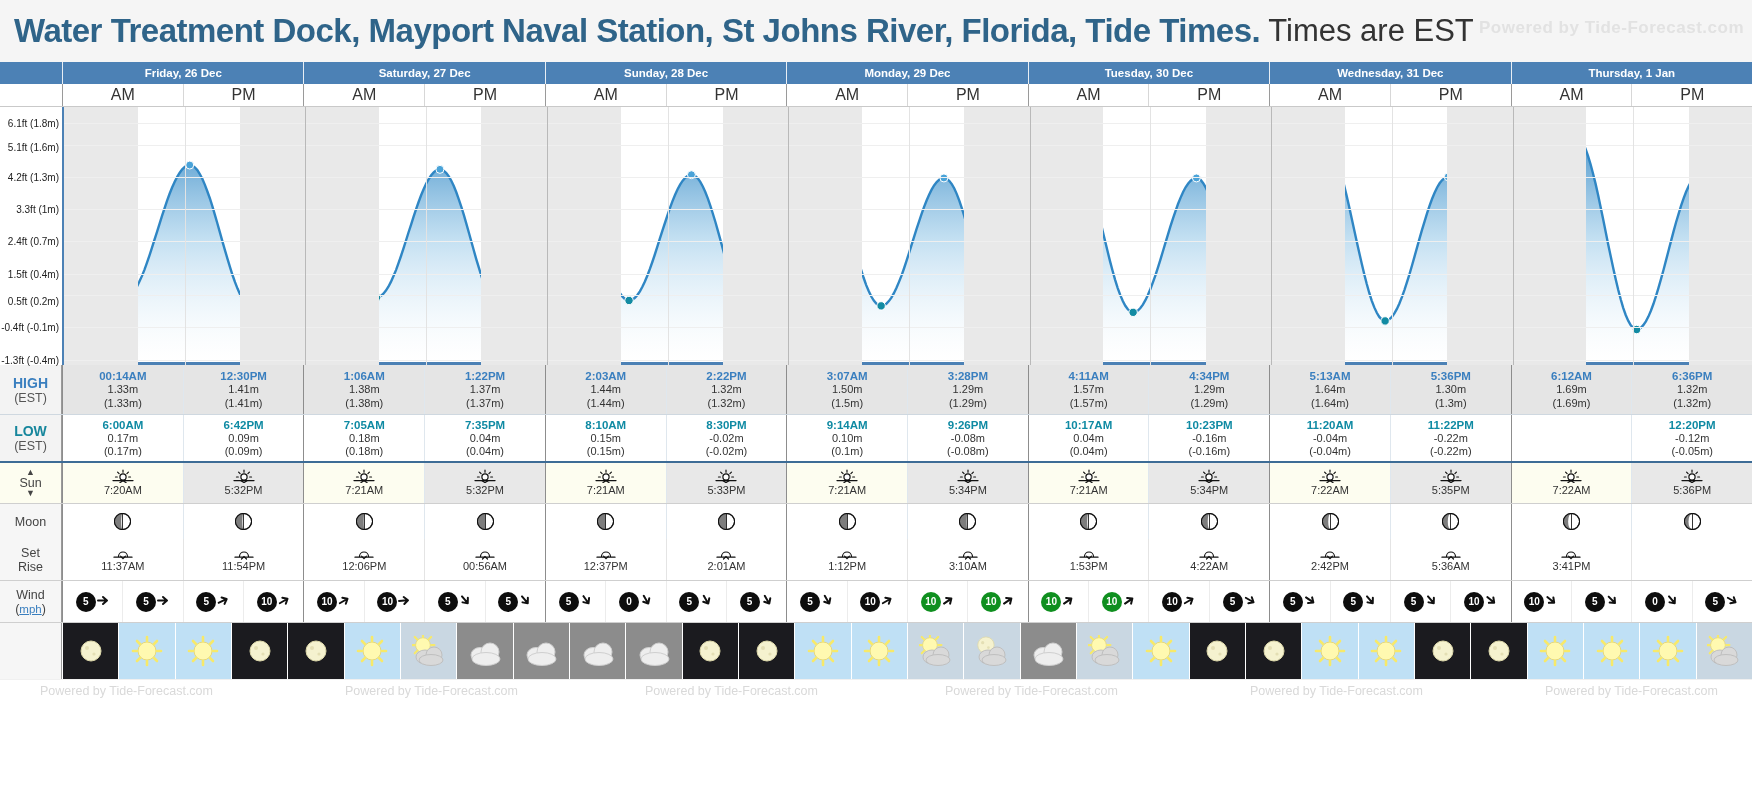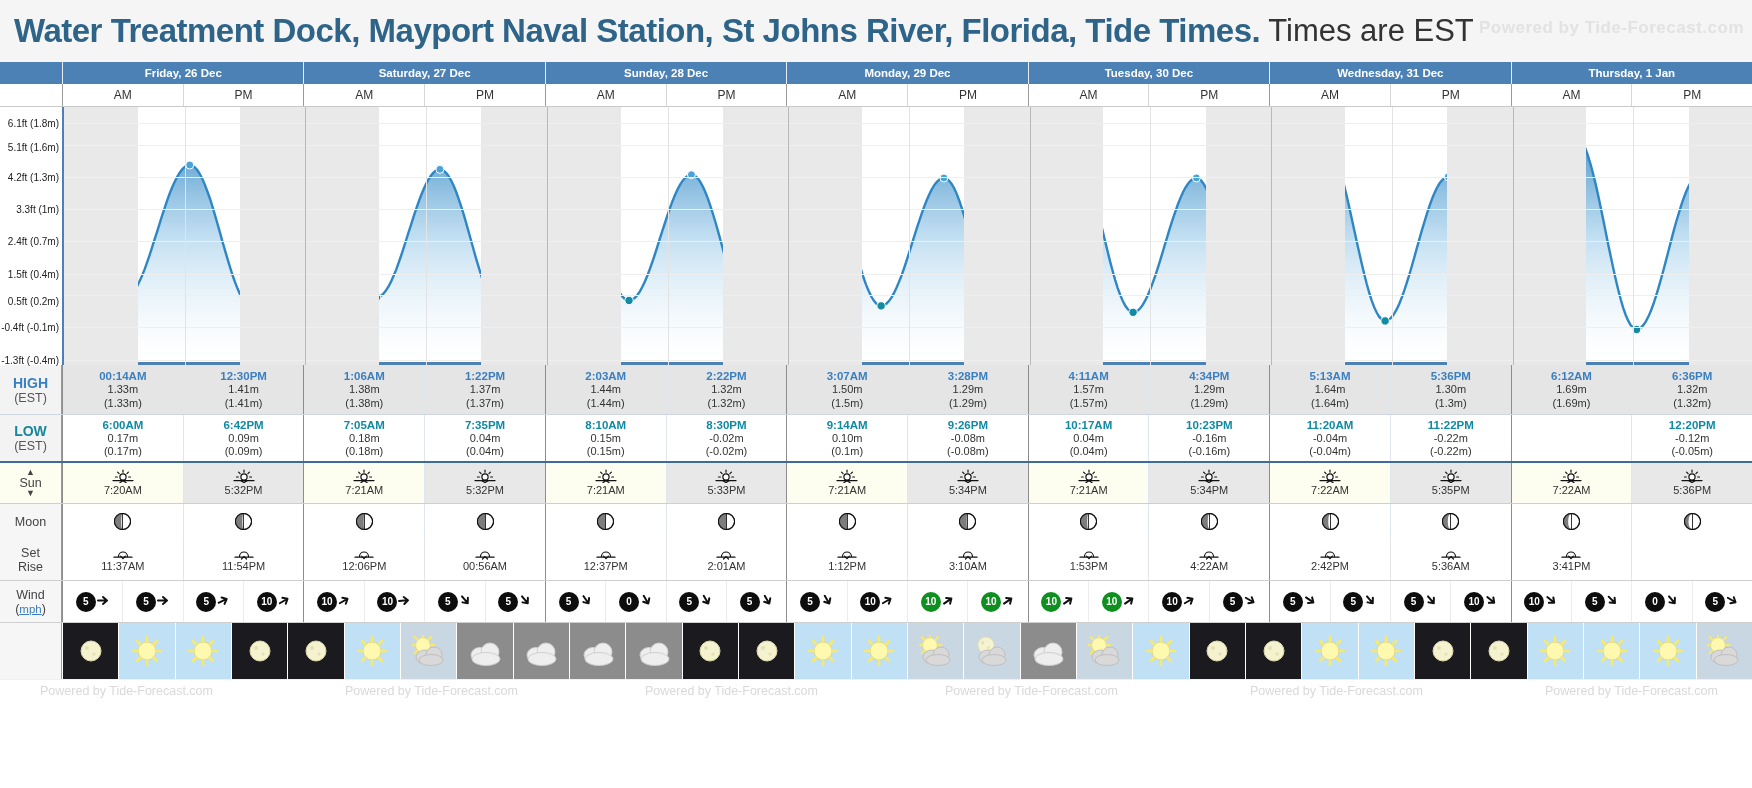--- a/index.html
+++ b/index.html
@@ -41,21 +41,21 @@
   .dayhead .day {
     flex:1 1 0; background:#4c81b5; color:#fff;
     font-size:11.5px; font-weight:bold;
     display:flex; align-items:center; justify-content:center;
     border-left:1px solid #e8eef4;
   }
 
   .ampmrow { display:flex; height:23px; background:#fff; border-bottom:1px solid #c9c9c9;}
   .ampmrow .axis-col { background:#fff; }
   .ampmrow .half {
-    flex:1 1 0; font-size:12px; color:#333;
+    flex:1 1 0; font-size:16px; color:#333;
     display:flex; align-items:center; justify-content:center;
     border-left:1px solid #d7d7d7;
   }
   .ampmrow .half.daystart { border-left:1px solid #9a9a9a; }
 
   
   .chartwrap { display:flex; height:258px; position:relative; }
   .ylabels { width:62px; position:relative; background:#fff; }
   .ylabels .yl {
     position:absolute; right:3px;

